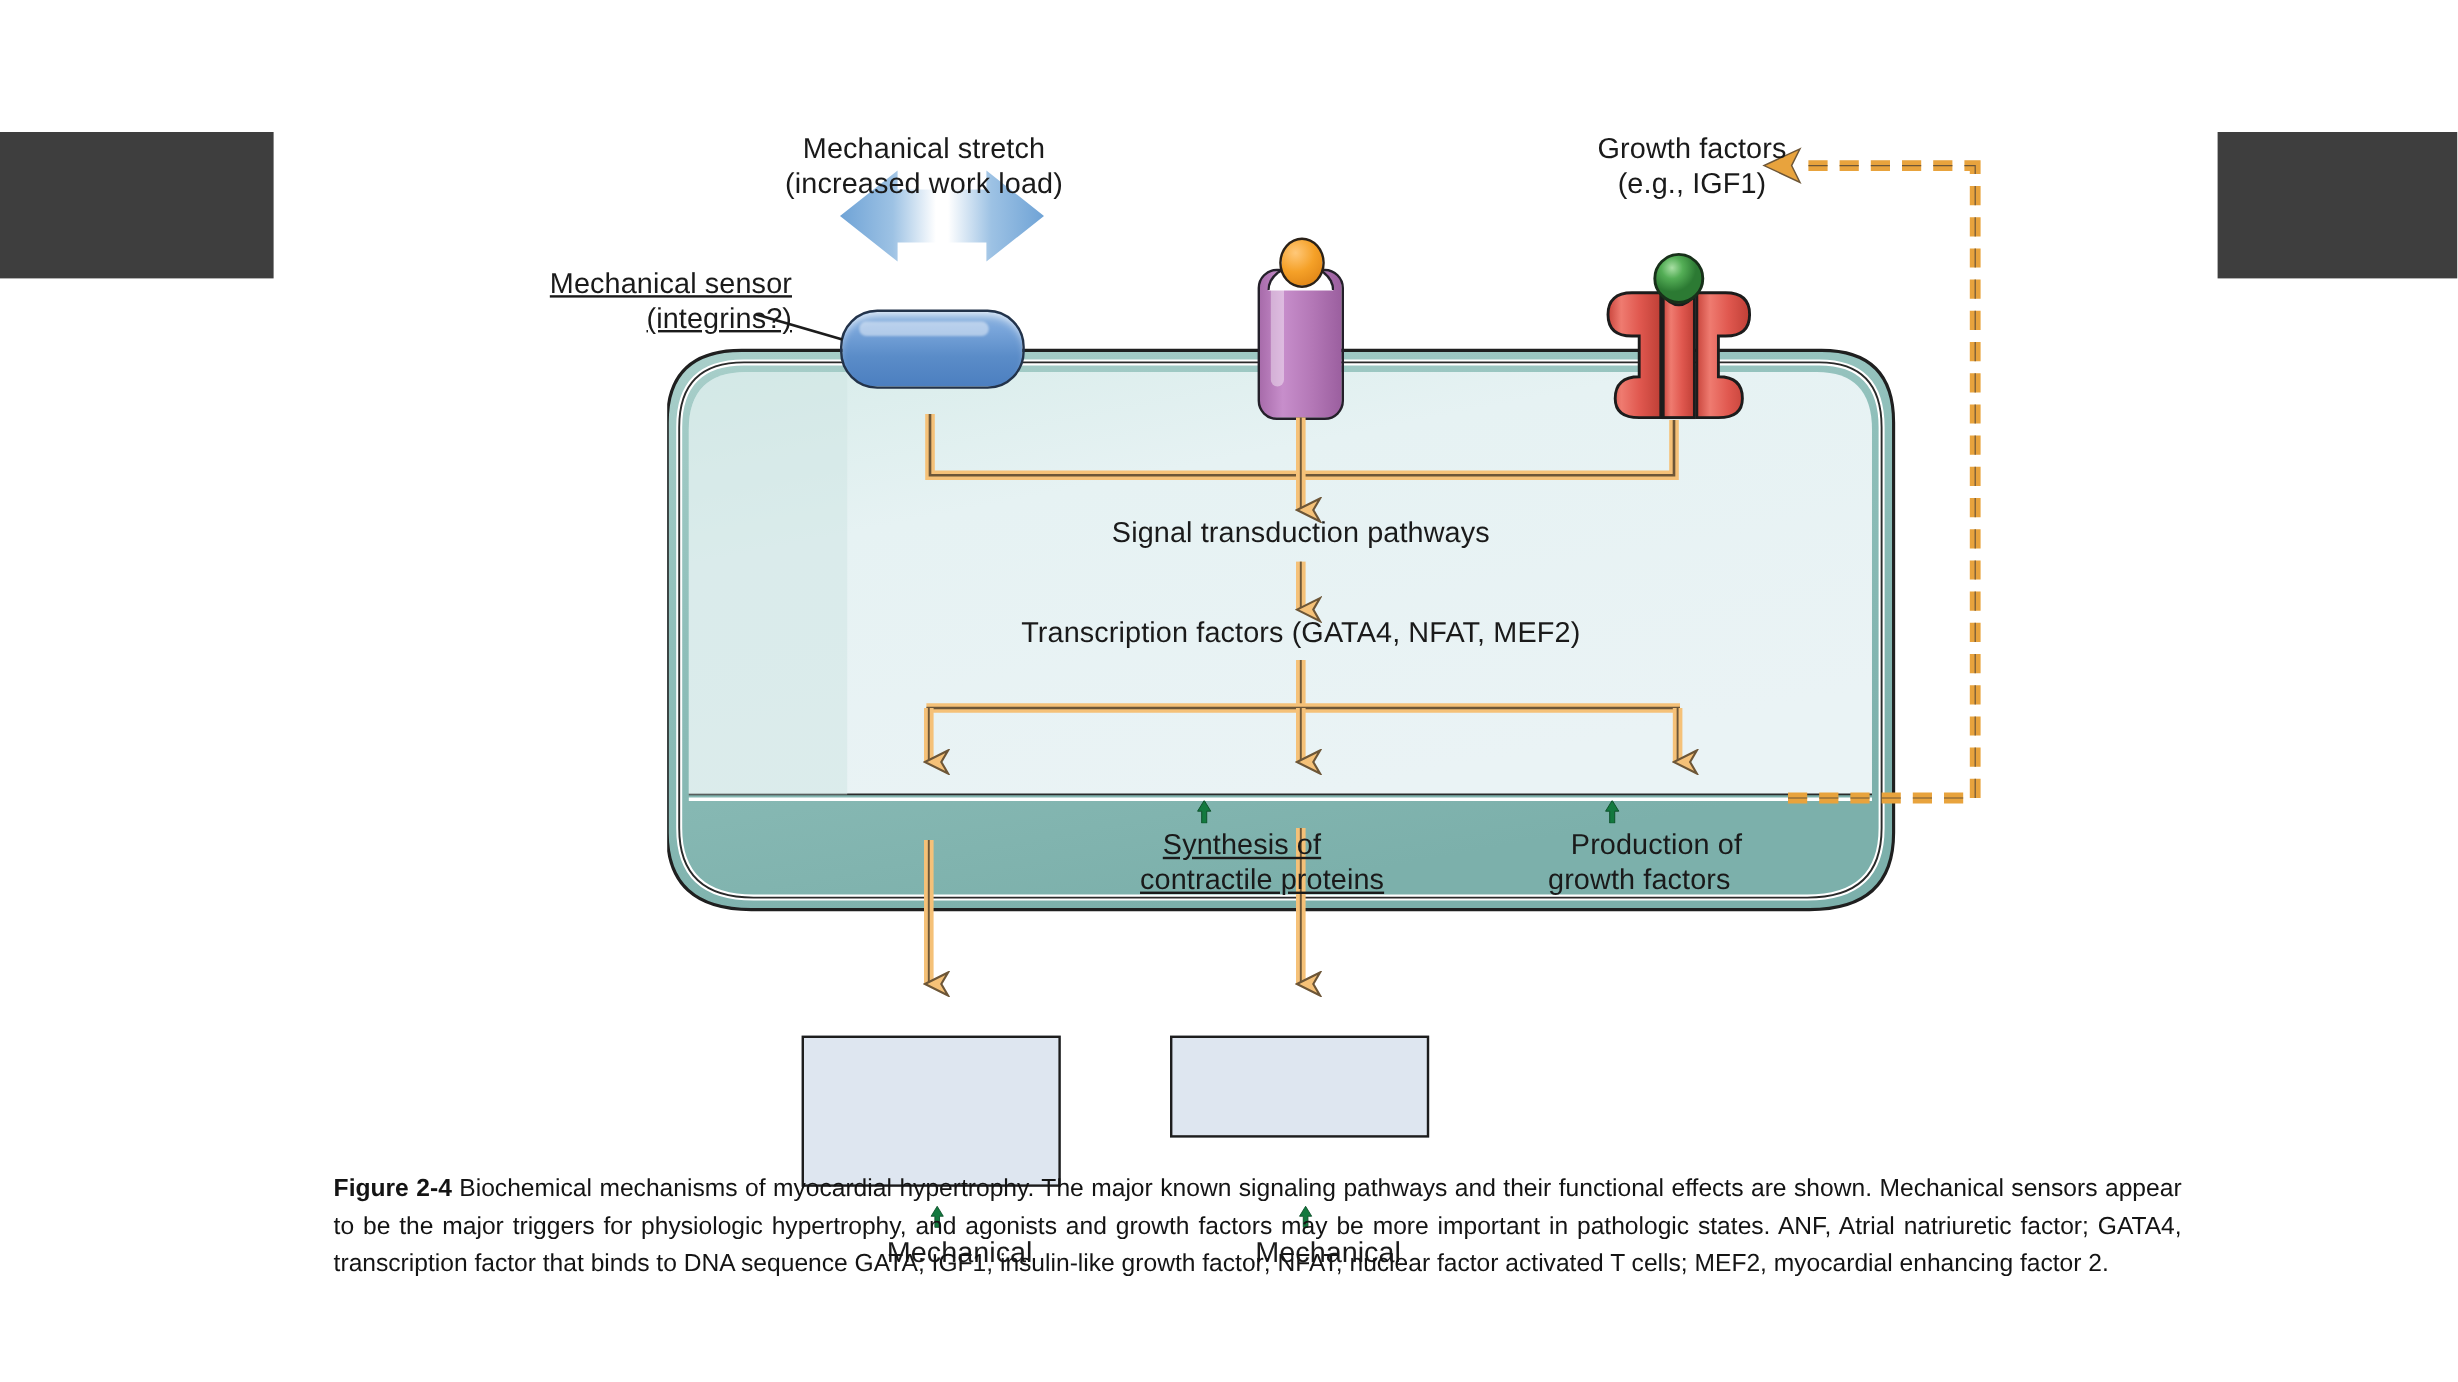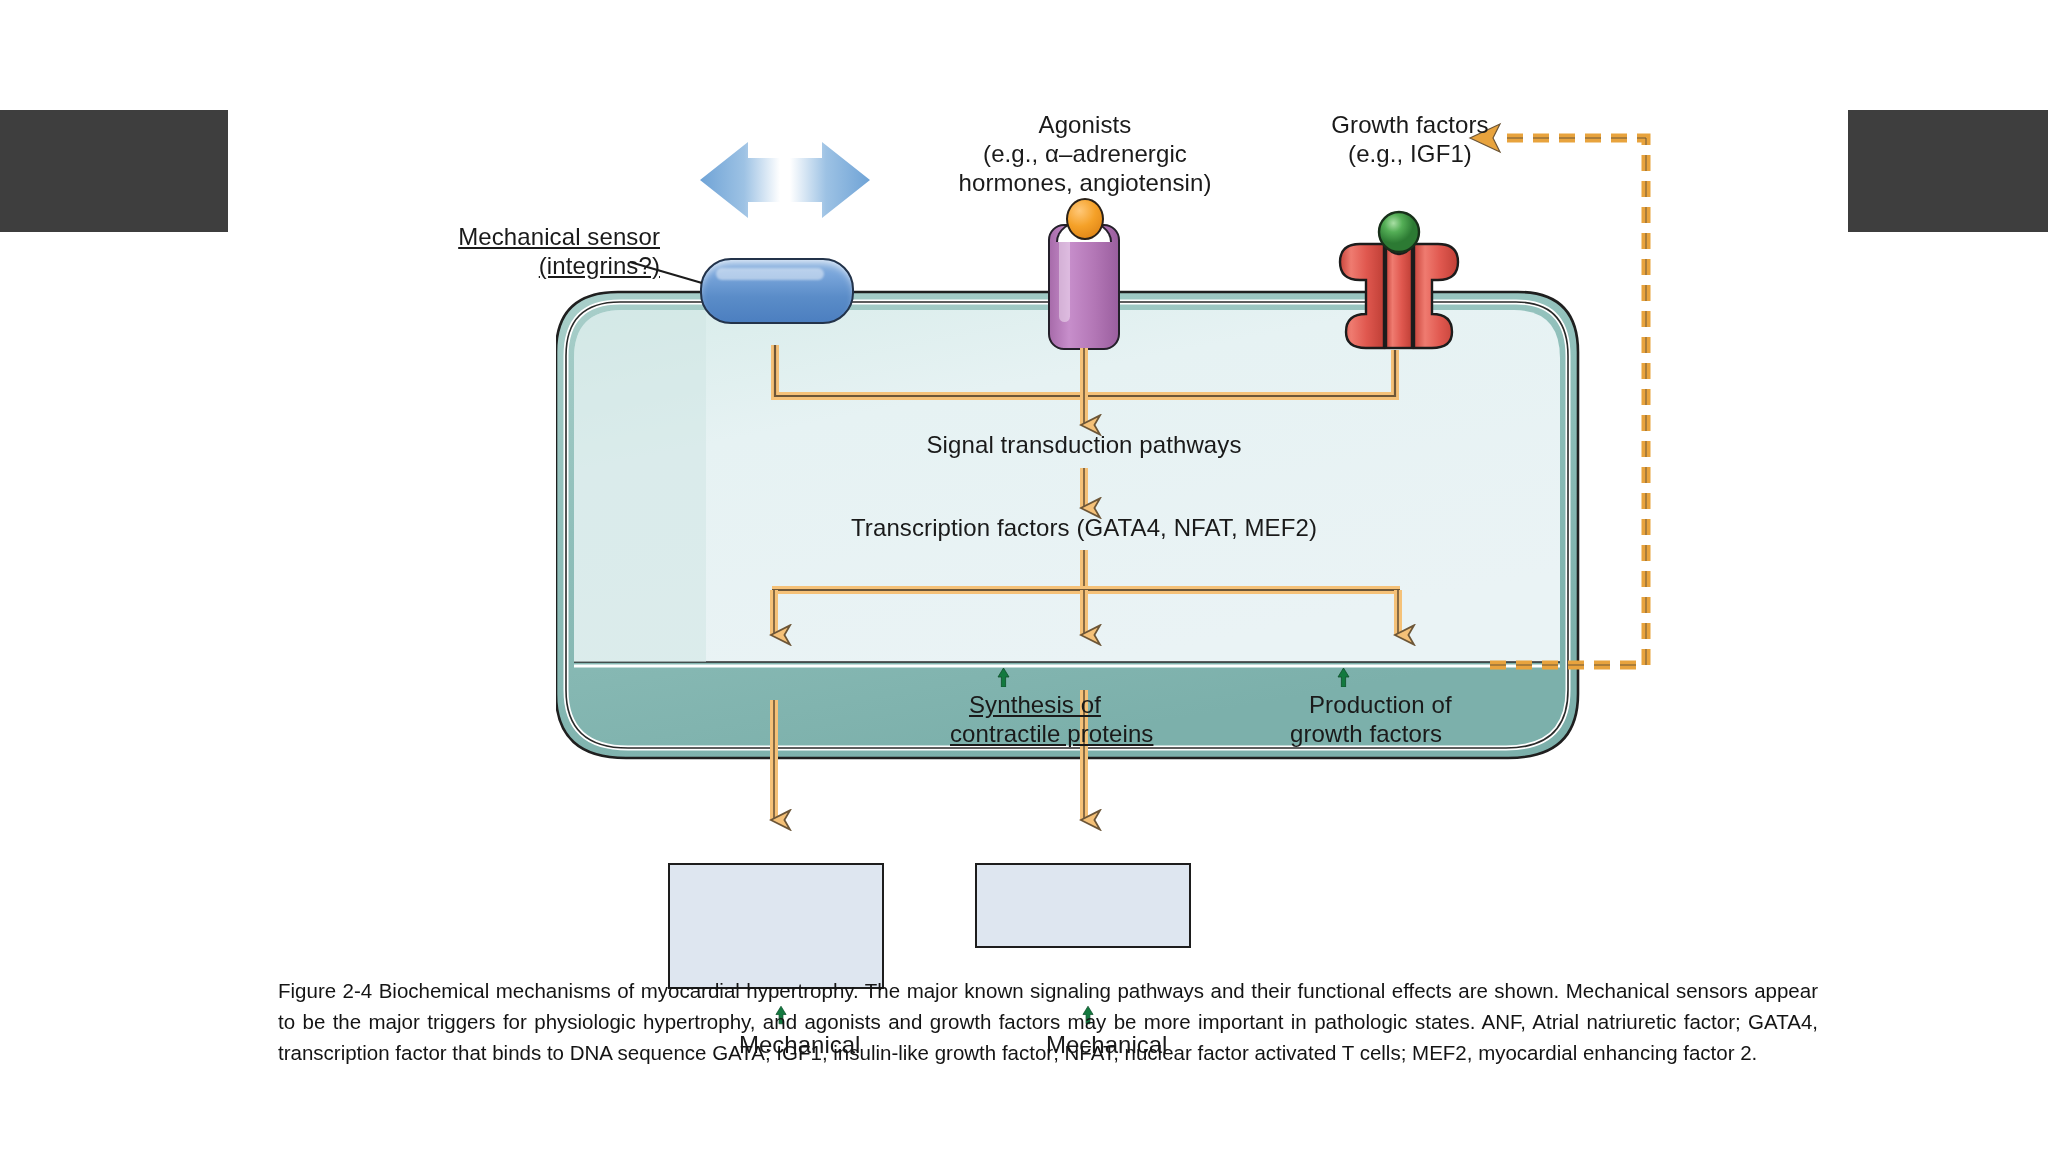--- a/index.html
+++ b/index.html
@@ -124,21 +124,21 @@
   #caption {
     position: absolute;
     left: 278px;
     top: 975px;
     width: 1540px;
     font-size: 20.5px;
     line-height: 31px;
     color: #141414;
     text-align: justify;
   }
-  #caption b { font-weight: normal; }
+  #caption b { font-weight: bold; }
 
   
   #connectors {
     position: absolute;
     left: 0; top: 0;
     width: 2048px; height: 1152px;
     pointer-events: none;
   }
 </style>
 </head>
@@ -281,24 +281,23 @@
     <g fill="none" stroke="#e8a33d" stroke-width="9" stroke-dasharray="16 10">
       <path d="M 1490 665 L 1646 665 L 1646 138 L 1500 138"></path>
     </g>
     <g fill="none" stroke="#6d5637" stroke-width="1" stroke-dasharray="16 10">
       <path d="M 1490 665 L 1646 665 L 1646 138 L 1500 138"></path>
     </g>
 
     <path d="M 1500 124 L 1470 138 L 1500 152 L 1493 138 Z" fill="#e8a33d" stroke="#6d5637" stroke-width="1.2"></path>
   </svg>
 
-
-  <div class="txt" style="left:900px; top:110px; width:370px;"><span>Agonists</span>
-<span>(e.g., α–adrenergic</span>
-<span>hormones, angiotensin)</span></div>
+  <div class="txt" style="left:600px; top:110px; width:340px;"><span>Mechanical stretch</span>
+<span>(increased work load)</span></div>
+
 
   <div class="txt" style="left:1260px; top:110px; width:300px;"><span>Growth factors</span>
 <span>(e.g., IGF1)</span></div>
 
   <div class="txt left-al" style="left:370px; top:222px; width:290px;text-decoration:underline;"><span>Mechanical sensor</span>
 <span>(integrins?)</span></div>
 
   <div class="txt" style="left:834px; top:430px; width:500px;">Signal transduction pathways</div>
 
   <div class="txt" style="left:784px; top:513px; width:600px;">Transcription factors (GATA4, NFAT, MEF2)</div>

